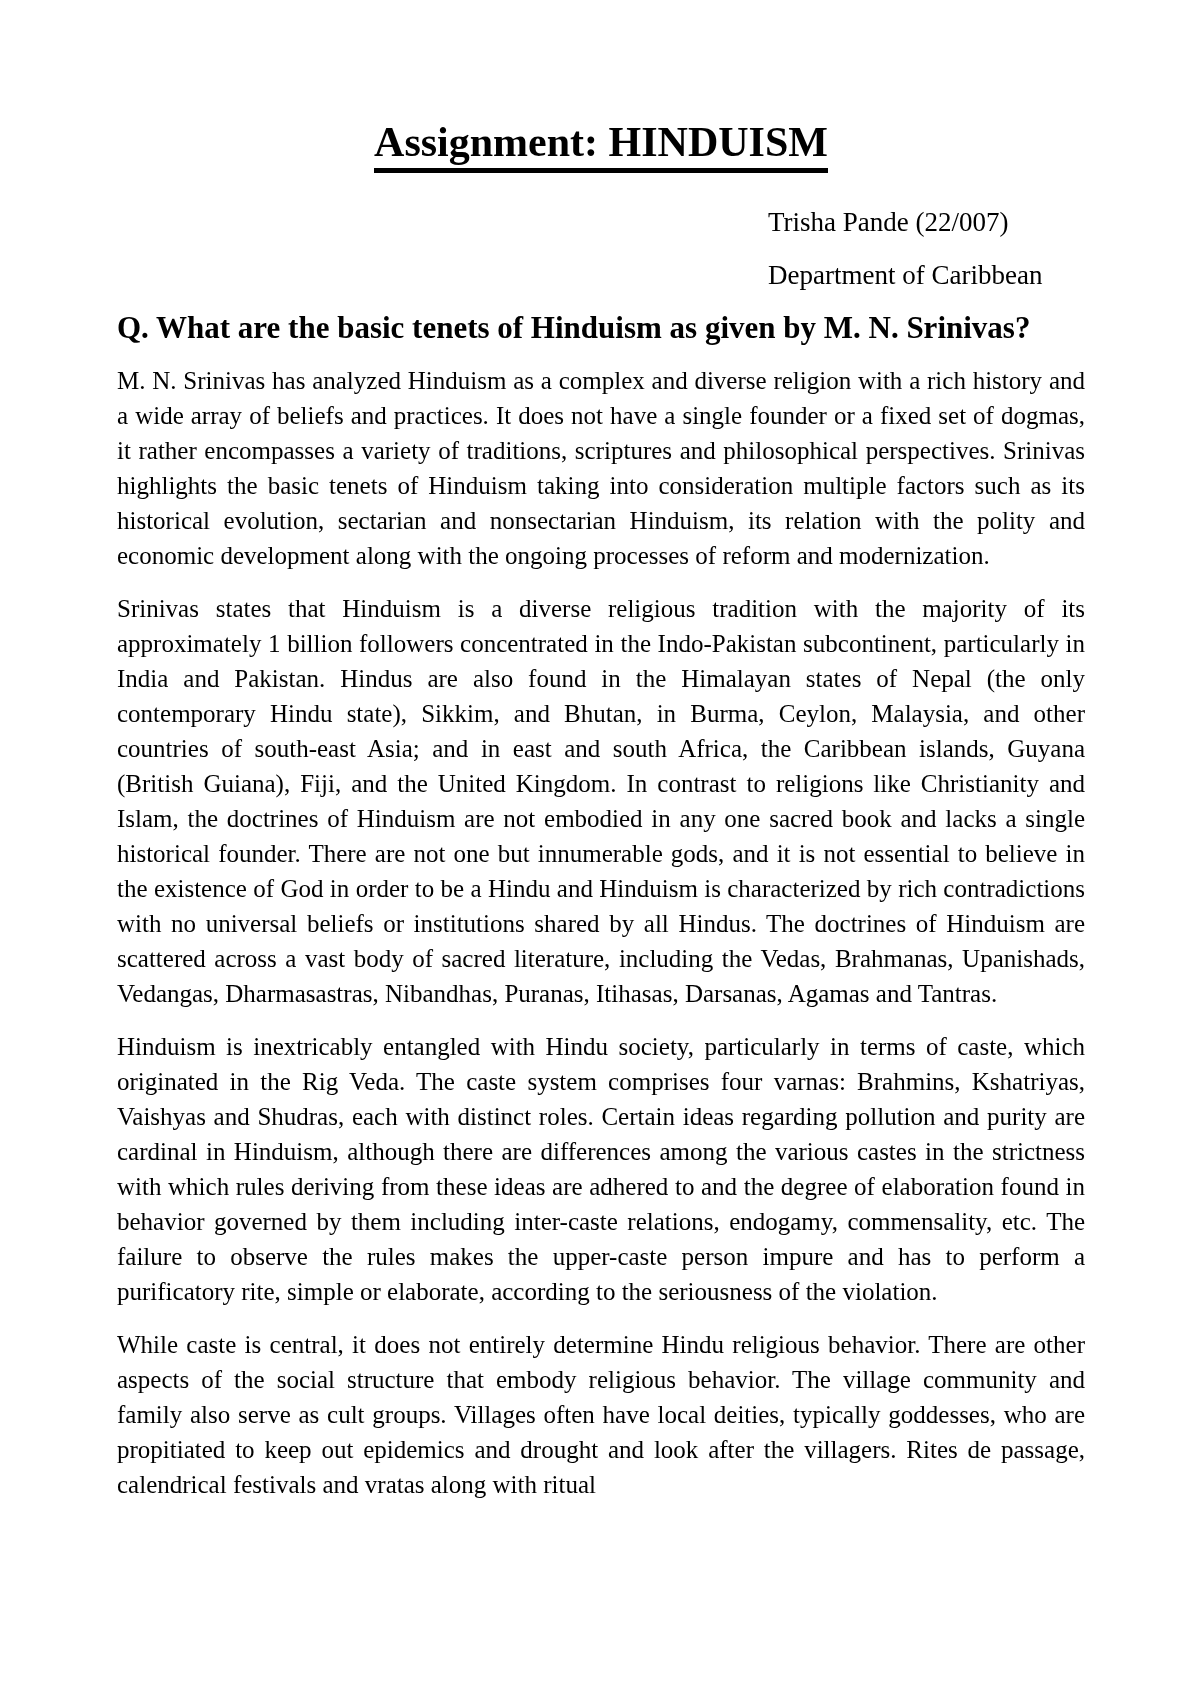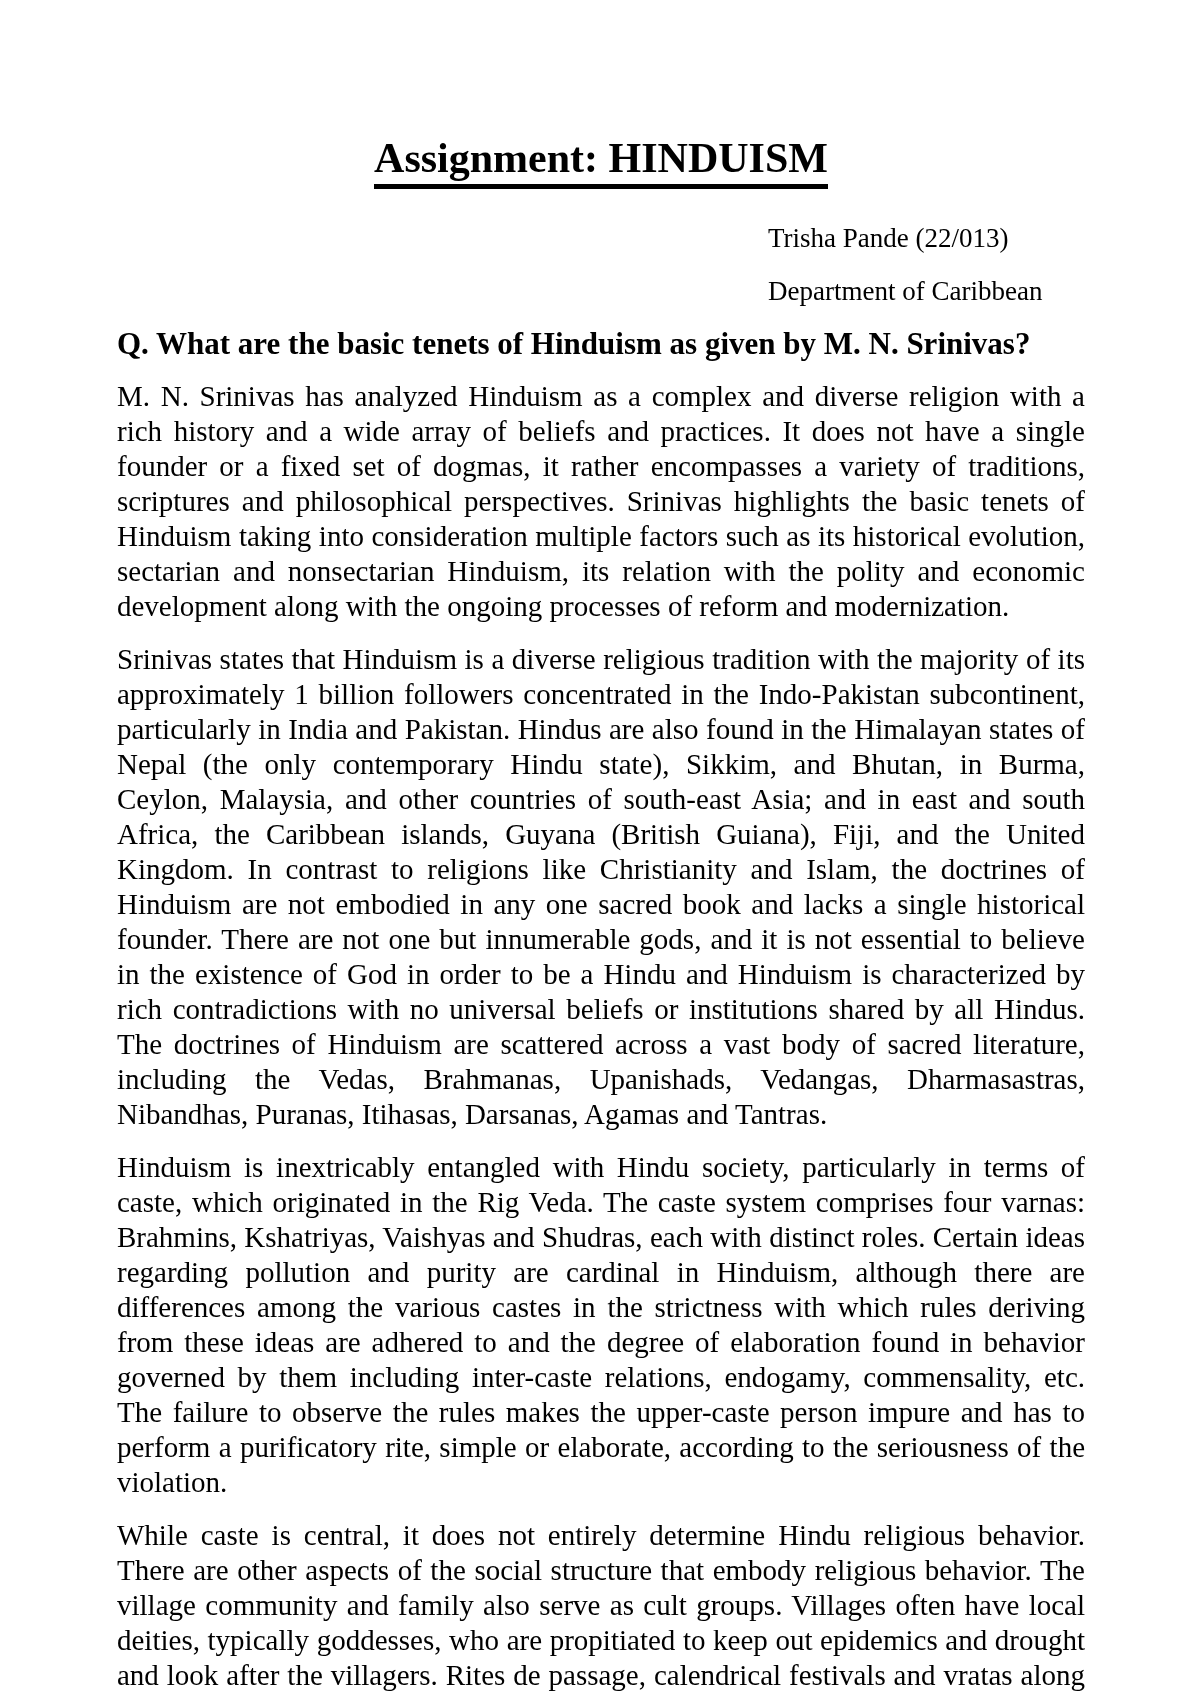--- a/index.html
+++ b/index.html
@@ -25,21 +25,20 @@
     margin: 0;
     text-align: center;
     font-size: 42px;
     font-weight: bold;
     line-height: 1.15;
   }
   .doc-title .title-text {
     display: inline-block;
     border-bottom: 5px solid #000000;
     padding-bottom: 2px;
-    margin-top: 16px;
   }
   .byline {
     margin-top: 32px;
     padding-left: 651px;
     font-size: 27px;
     line-height: 35px;
   }
   .byline p {
     margin: 0;
   }
@@ -47,36 +46,36 @@
     margin-top: 18px;
   }
   .question {
     margin: 17px 0 0 0;
     font-size: 31px;
     line-height: 35px;
     font-weight: bold;
   }
   .body-para {
     margin: 18px 0 0 0;
-    font-size: 29px;
+    font-size: 25px;
     line-height: 35px;
     text-align: justify;
   }
 </style>
 </head>
 <body>
 
 <div class="page">
 
   <h1 class="doc-title">
     <span class="title-text">Assignment: HINDUISM</span>
   </h1>
 
   <div class="byline">
-    <p>Trisha Pande (22/013)</p>
+    <p>Trisha Pande (22/007)</p>
     <p>Department of Caribbean</p>
   </div>
 
   <p class="question">Q. What are the basic tenets of Hinduism as given by M. N. Srinivas?</p>
 
   <p class="body-para">M. N. Srinivas has analyzed Hinduism as a complex and diverse religion with a rich history and a wide array of beliefs and practices. It does not have a single founder or a fixed set of dogmas, it rather encompasses a variety of traditions, scriptures and philosophical perspectives. Srinivas highlights the basic tenets of Hinduism taking into consideration multiple factors such as its historical evolution, sectarian and nonsectarian Hinduism, its relation with the polity and economic development along with the ongoing processes of reform and modernization.</p>
 
   <p class="body-para">Srinivas states that Hinduism is a diverse religious tradition with the majority of its approximately 1 billion followers concentrated in the Indo-Pakistan subcontinent, particularly in India and Pakistan. Hindus are also found in the Himalayan states of Nepal (the only contemporary Hindu state), Sikkim, and Bhutan, in Burma, Ceylon, Malaysia, and other countries of south-east Asia; and in east and south Africa, the Caribbean islands, Guyana (British Guiana), Fiji, and the United Kingdom. In contrast to religions like Christianity and Islam, the doctrines of Hinduism are not embodied in any one sacred book and lacks a single historical founder. There are not one but innumerable gods, and it is not essential to believe in the existence of God in order to be a Hindu and Hinduism is characterized by rich contradictions with no universal beliefs or institutions shared by all Hindus. The doctrines of Hinduism are scattered across a vast body of sacred literature, including the Vedas, Brahmanas, Upanishads, Vedangas, Dharmasastras, Nibandhas, Puranas, Itihasas, Darsanas, Agamas and Tantras.</p>
 
   <p class="body-para">Hinduism is inextricably entangled with Hindu society, particularly in terms of caste, which originated in the Rig Veda. The caste system comprises four varnas: Brahmins, Kshatriyas, Vaishyas and Shudras, each with distinct roles. Certain ideas regarding pollution and purity are cardinal in Hinduism, although there are differences among the various castes in the strictness with which rules deriving from these ideas are adhered to and the degree of elaboration found in behavior governed by them including inter-caste relations, endogamy, commensality, etc. The failure to observe the rules makes the upper-caste person impure and has to perform a purificatory rite, simple or elaborate, according to the seriousness of the violation.</p>

